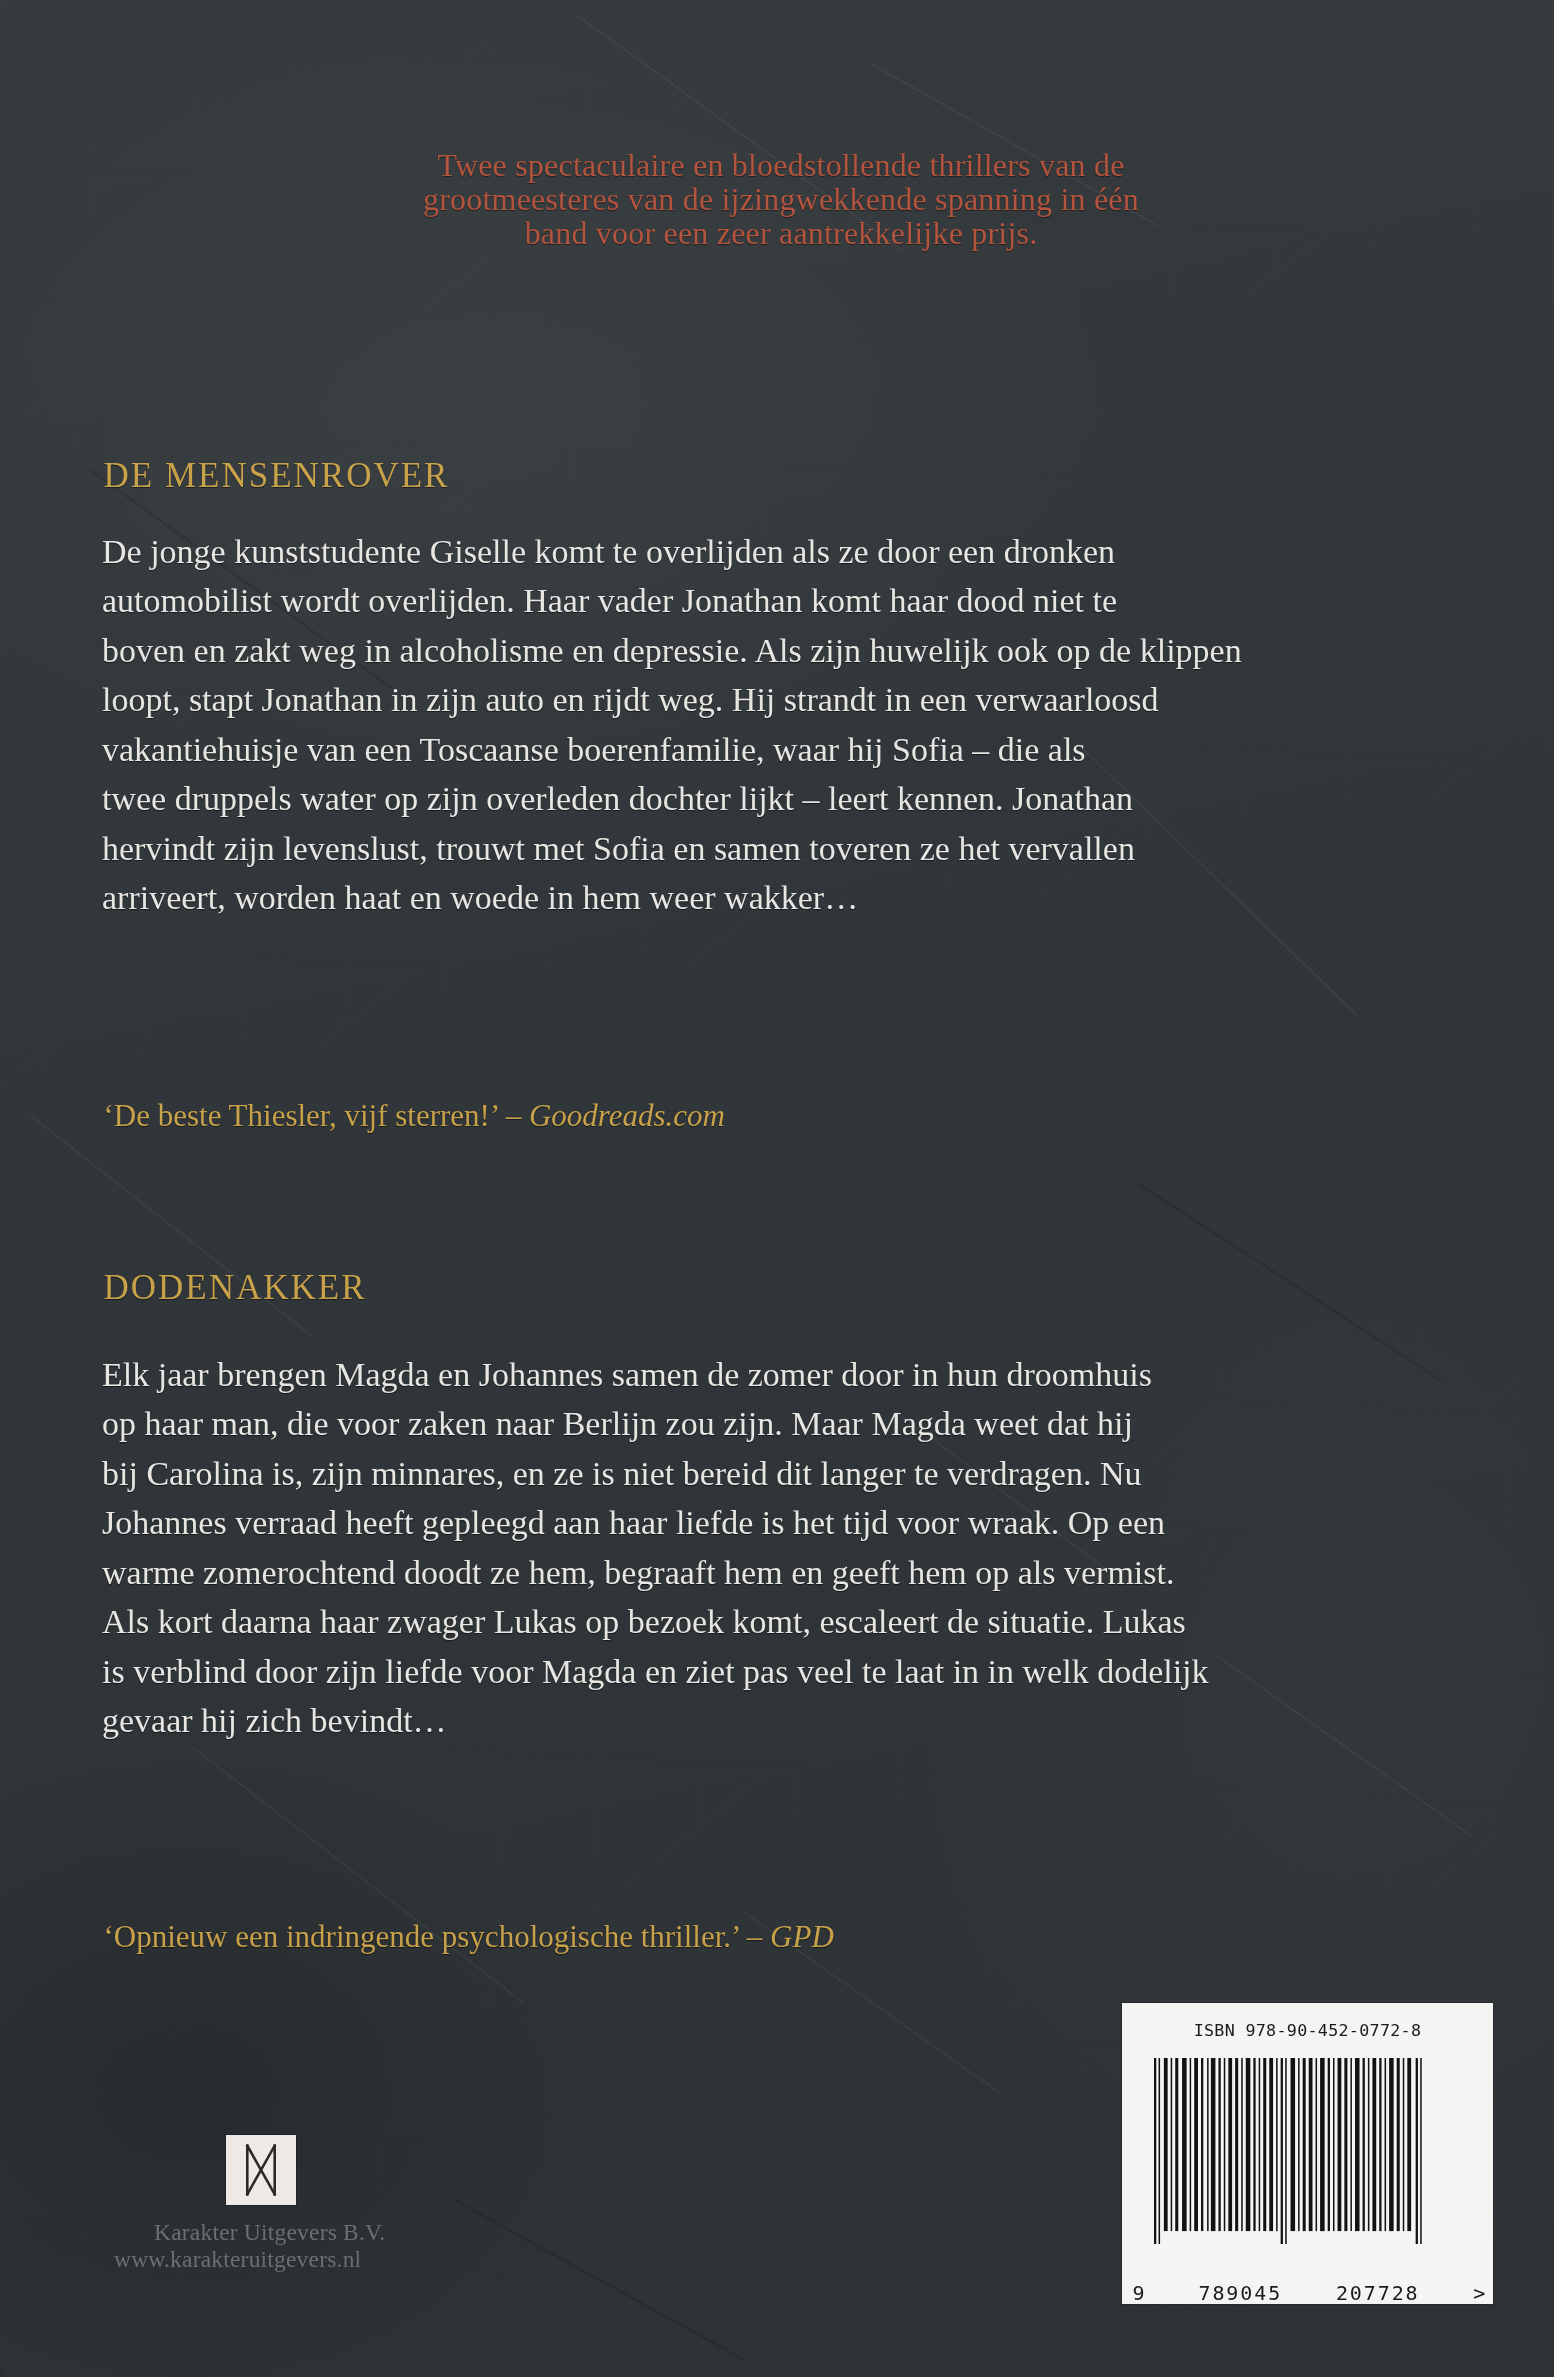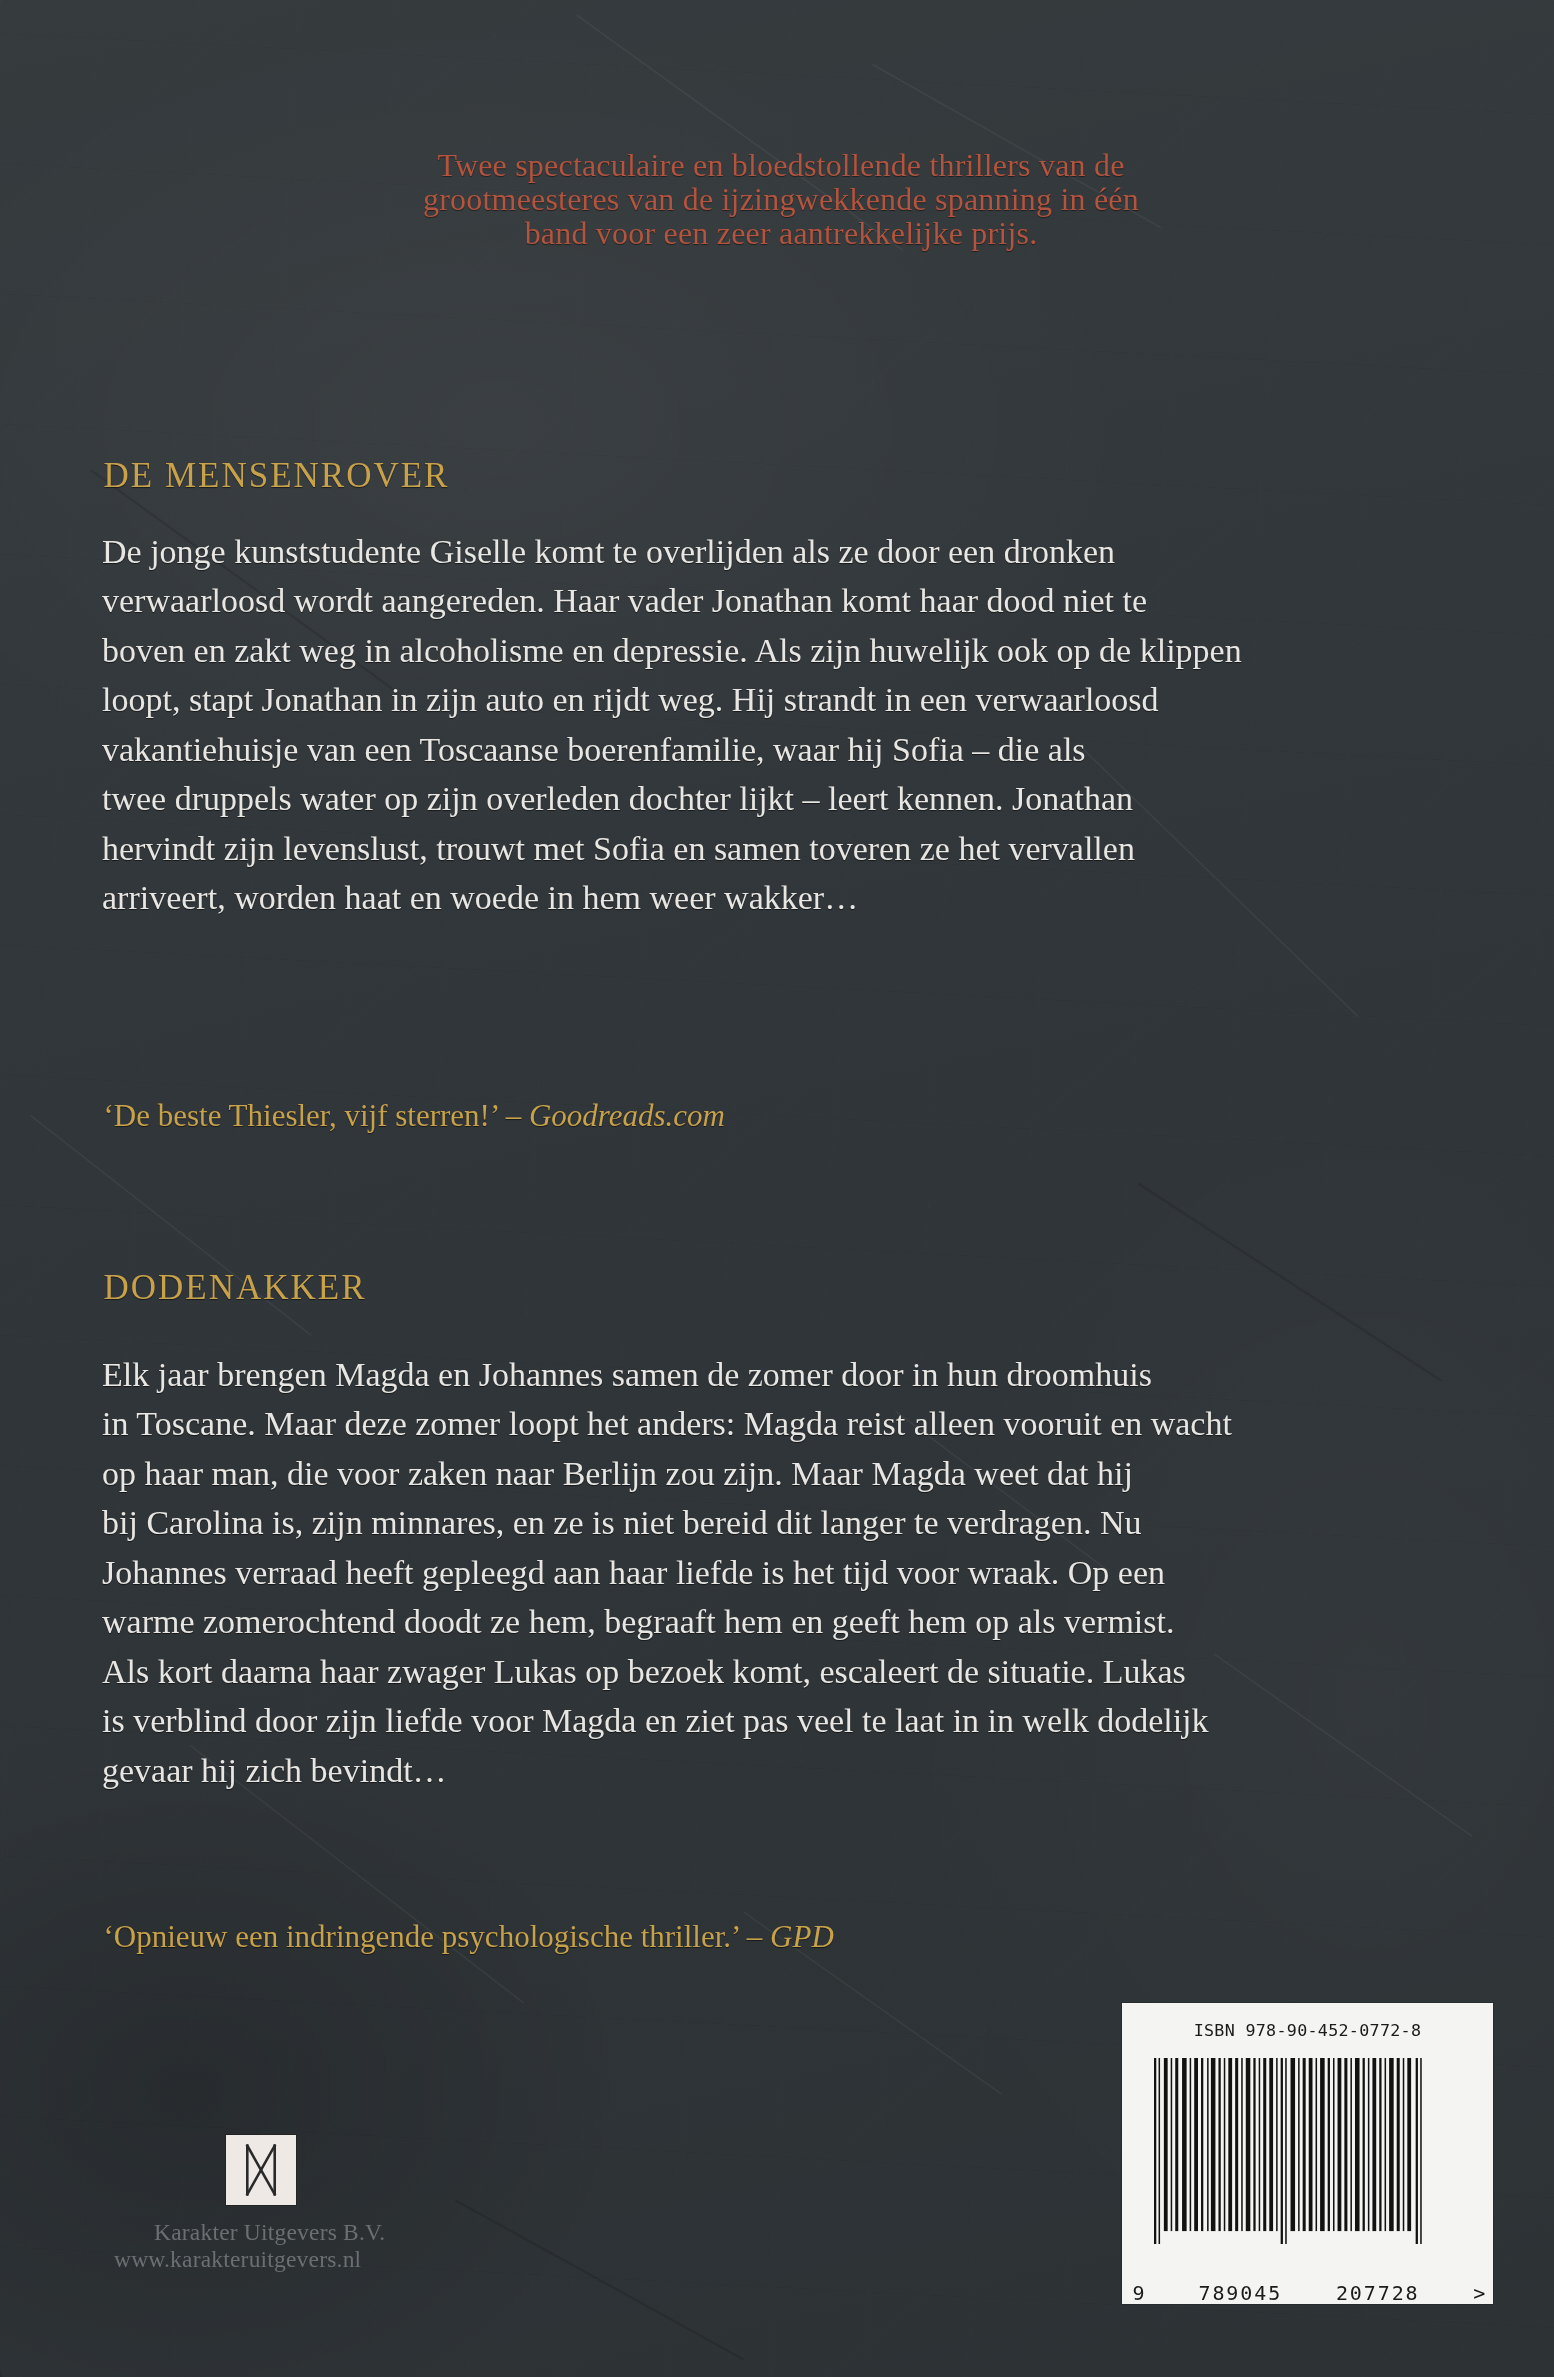--- a/index.html
+++ b/index.html
@@ -187,38 +187,37 @@
     <div id="headline">
       <span class="hl-line">Twee spectaculaire en bloedstollende thrillers van de</span>
       <span class="hl-line">grootmeesteres van de ijzingwekkende spanning in één</span>
       <span class="hl-line">band voor een zeer aantrekkelijke prijs.</span>
     </div>
 
     <div class="section-title" id="sec1-title">DE MENSENROVER</div>
 
     <div class="body-copy" id="sec1-body">
       <span class="ln">De jonge kunststudente Giselle komt te overlijden als ze door een dronken</span>
-      <span class="ln">verwaarloosd wordt aangereden. Haar vader Jonathan komt haar dood niet te</span>
+      <span class="ln">automobilist wordt overlijden. Haar vader Jonathan komt haar dood niet te</span>
       <span class="ln">boven en zakt weg in alcoholisme en depressie. Als zijn huwelijk ook op de klippen</span>
       <span class="ln">loopt, stapt Jonathan in zijn auto en rijdt weg. Hij strandt in een verwaarloosd</span>
       <span class="ln">vakantiehuisje van een Toscaanse boerenfamilie, waar hij Sofia – die als</span>
       <span class="ln">twee druppels water op zijn overleden dochter lijkt – leert kennen. Jonathan</span>
       <span class="ln">hervindt zijn levenslust, trouwt met Sofia en samen toveren ze het vervallen</span>
       <span class="ln">arriveert, worden haat en woede in hem weer wakker…</span>
     </div>
 
     <div class="quote" id="sec1-quote">
       <span>‘De beste Thiesler, vijf sterren!’ – </span><span class="src">Goodreads.com</span>
     </div>
 
     <div class="section-title" id="sec2-title">DODENAKKER</div>
 
     <div class="body-copy" id="sec2-body">
       <span class="ln">Elk jaar brengen Magda en Johannes samen de zomer door in hun droomhuis</span>
-      <span class="ln">in Toscane. Maar deze zomer loopt het anders: Magda reist alleen vooruit en wacht</span>
       <span class="ln">op haar man, die voor zaken naar Berlijn zou zijn. Maar Magda weet dat hij</span>
       <span class="ln">bij Carolina is, zijn minnares, en ze is niet bereid dit langer te verdragen. Nu</span>
       <span class="ln">Johannes verraad heeft gepleegd aan haar liefde is het tijd voor wraak. Op een</span>
       <span class="ln">warme zomerochtend doodt ze hem, begraaft hem en geeft hem op als vermist.</span>
       <span class="ln">Als kort daarna haar zwager Lukas op bezoek komt, escaleert de situatie. Lukas</span>
       <span class="ln">is verblind door zijn liefde voor Magda en ziet pas veel te laat in in welk dodelijk</span>
       <span class="ln">gevaar hij zich bevindt…</span>
     </div>
 
     <div class="quote" id="sec2-quote">

